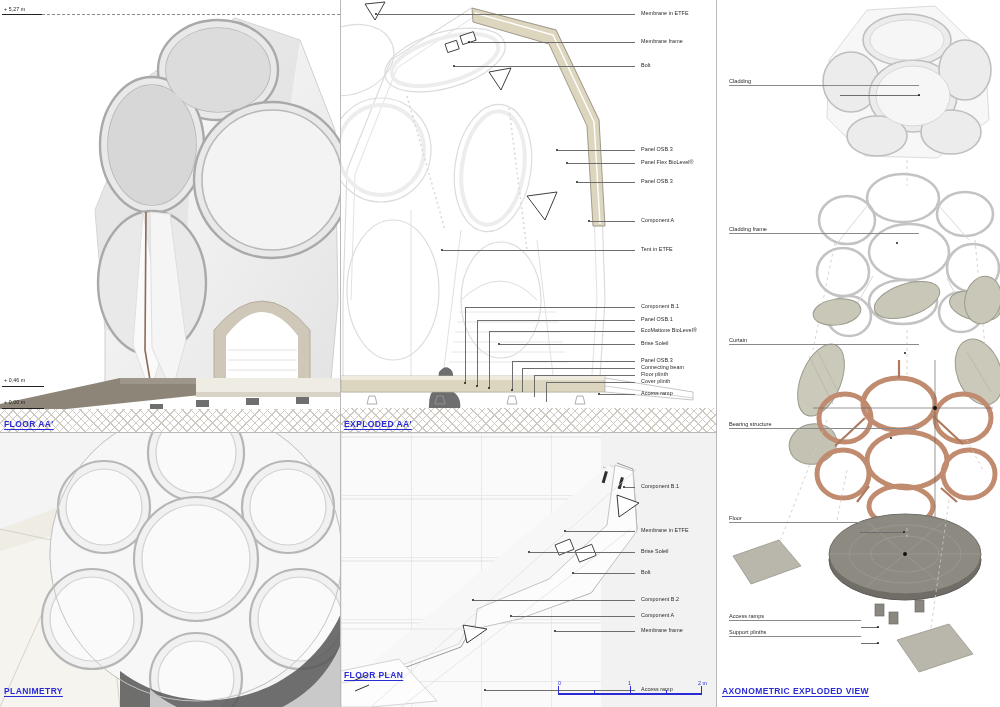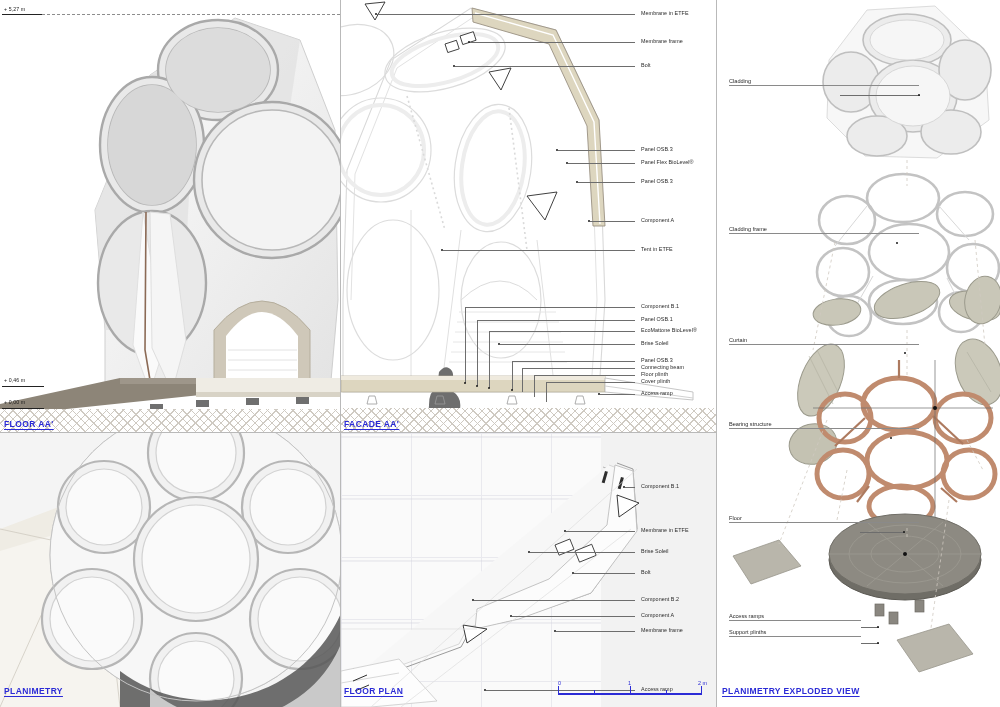--- a/index.html
+++ b/index.html
@@ -194,21 +194,21 @@
       <g fill="none" stroke="#9a9a9a" stroke-width=".8">
         <path d="M28 396 l6 0 l2 8 l-10 0 l2 -8"></path>
         <path d="M96 396 l6 0 l2 8 l-10 0 l2 -8"></path>
         <path d="M168 396 l6 0 l2 8 l-10 0 l2 -8"></path>
         <path d="M236 396 l6 0 l2 8 l-10 0 l2 -8"></path>
       </g>
     </svg>
     <div class="ground" style="left:0;top:408px;width:375px;height:24px;"></div>
   </div>
 
-  <div class="ttl" style="left:344px;top:419px;">FACADE AA'</div>
+  <div class="ttl" style="left:344px;top:419px;">EXPLODED AA'</div>
 
   <div>
     <div class="lead" style="left:377px;top:14px;width:258px;"></div>
     <div class="dot" style="left:375px;top:13px;"></div>
     <div class="lbl" style="left:641px;top:11px;">Membrane in ETFE</div>
 
     <div class="lead" style="left:470px;top:42px;width:165px;"></div>
     <div class="dot" style="left:468px;top:41px;"></div>
     <div class="lbl" style="left:641px;top:39px;">Membrane frame</div>
 
@@ -358,21 +358,21 @@
         <line x1="14" y1="258" x2="28" y2="252"></line>
       </g>
 
       <g stroke="#dedede" stroke-width=".7">
         <line x1="30" y1="274" x2="296" y2="36"></line>
         <line x1="60" y1="274" x2="290" y2="96"></line>
         <line x1="0" y1="196" x2="136" y2="196"></line>
       </g>
     </svg>
   </div>
-  <div class="ttl" style="left:344px;top:686px;text-align:right;">FLOOR PLAN</div>
+  <div class="ttl" style="left:344px;top:670px;text-align:right;">FLOOR PLAN</div>
 
   <div>
     <div class="lead" style="left:625px;top:487px;width:10px;"></div>
     <div class="dot" style="left:623px;top:486px;"></div>
     <div class="lbl" style="left:641px;top:484px;">Component B.1</div>
 
     <div class="lead" style="left:566px;top:531px;width:69px;"></div>
     <div class="dot" style="left:564px;top:530px;"></div>
     <div class="lbl" style="left:641px;top:528px;">Membrane in ETFE</div>
 
@@ -521,21 +521,21 @@
         <path d="M190 528 L190 540"></path>
         <path d="M118 242 L96 350"></path>
         <path d="M258 240 L268 346"></path>
         <path d="M110 420 L62 544"></path>
         <path d="M232 500 L214 628"></path>
         <path d="M250 440 L266 470"></path>
         <path d="M130 470 L120 520"></path>
       </g>
     </svg>
   </div>
-  <div class="ttl" style="left:722px;top:686px;">PLANIMETRY EXPLODED VIEW</div>
+  <div class="ttl" style="left:722px;top:686px;">AXONOMETRIC EXPLODED VIEW</div>
 
   <div>
     <div class="axlbl" style="left:729px;top:78px;width:190px;">Cladding</div>
     <div class="lead" style="left:840px;top:95px;width:80px;"></div>
     <div class="dot" style="left:918px;top:94px;"></div>
 
     <div class="axlbl" style="left:729px;top:226px;width:190px;">Cladding frame</div>
     <div class="dot" style="left:896px;top:242px;"></div>
 
     <div class="axlbl" style="left:729px;top:337px;width:190px;">Curtain</div>

